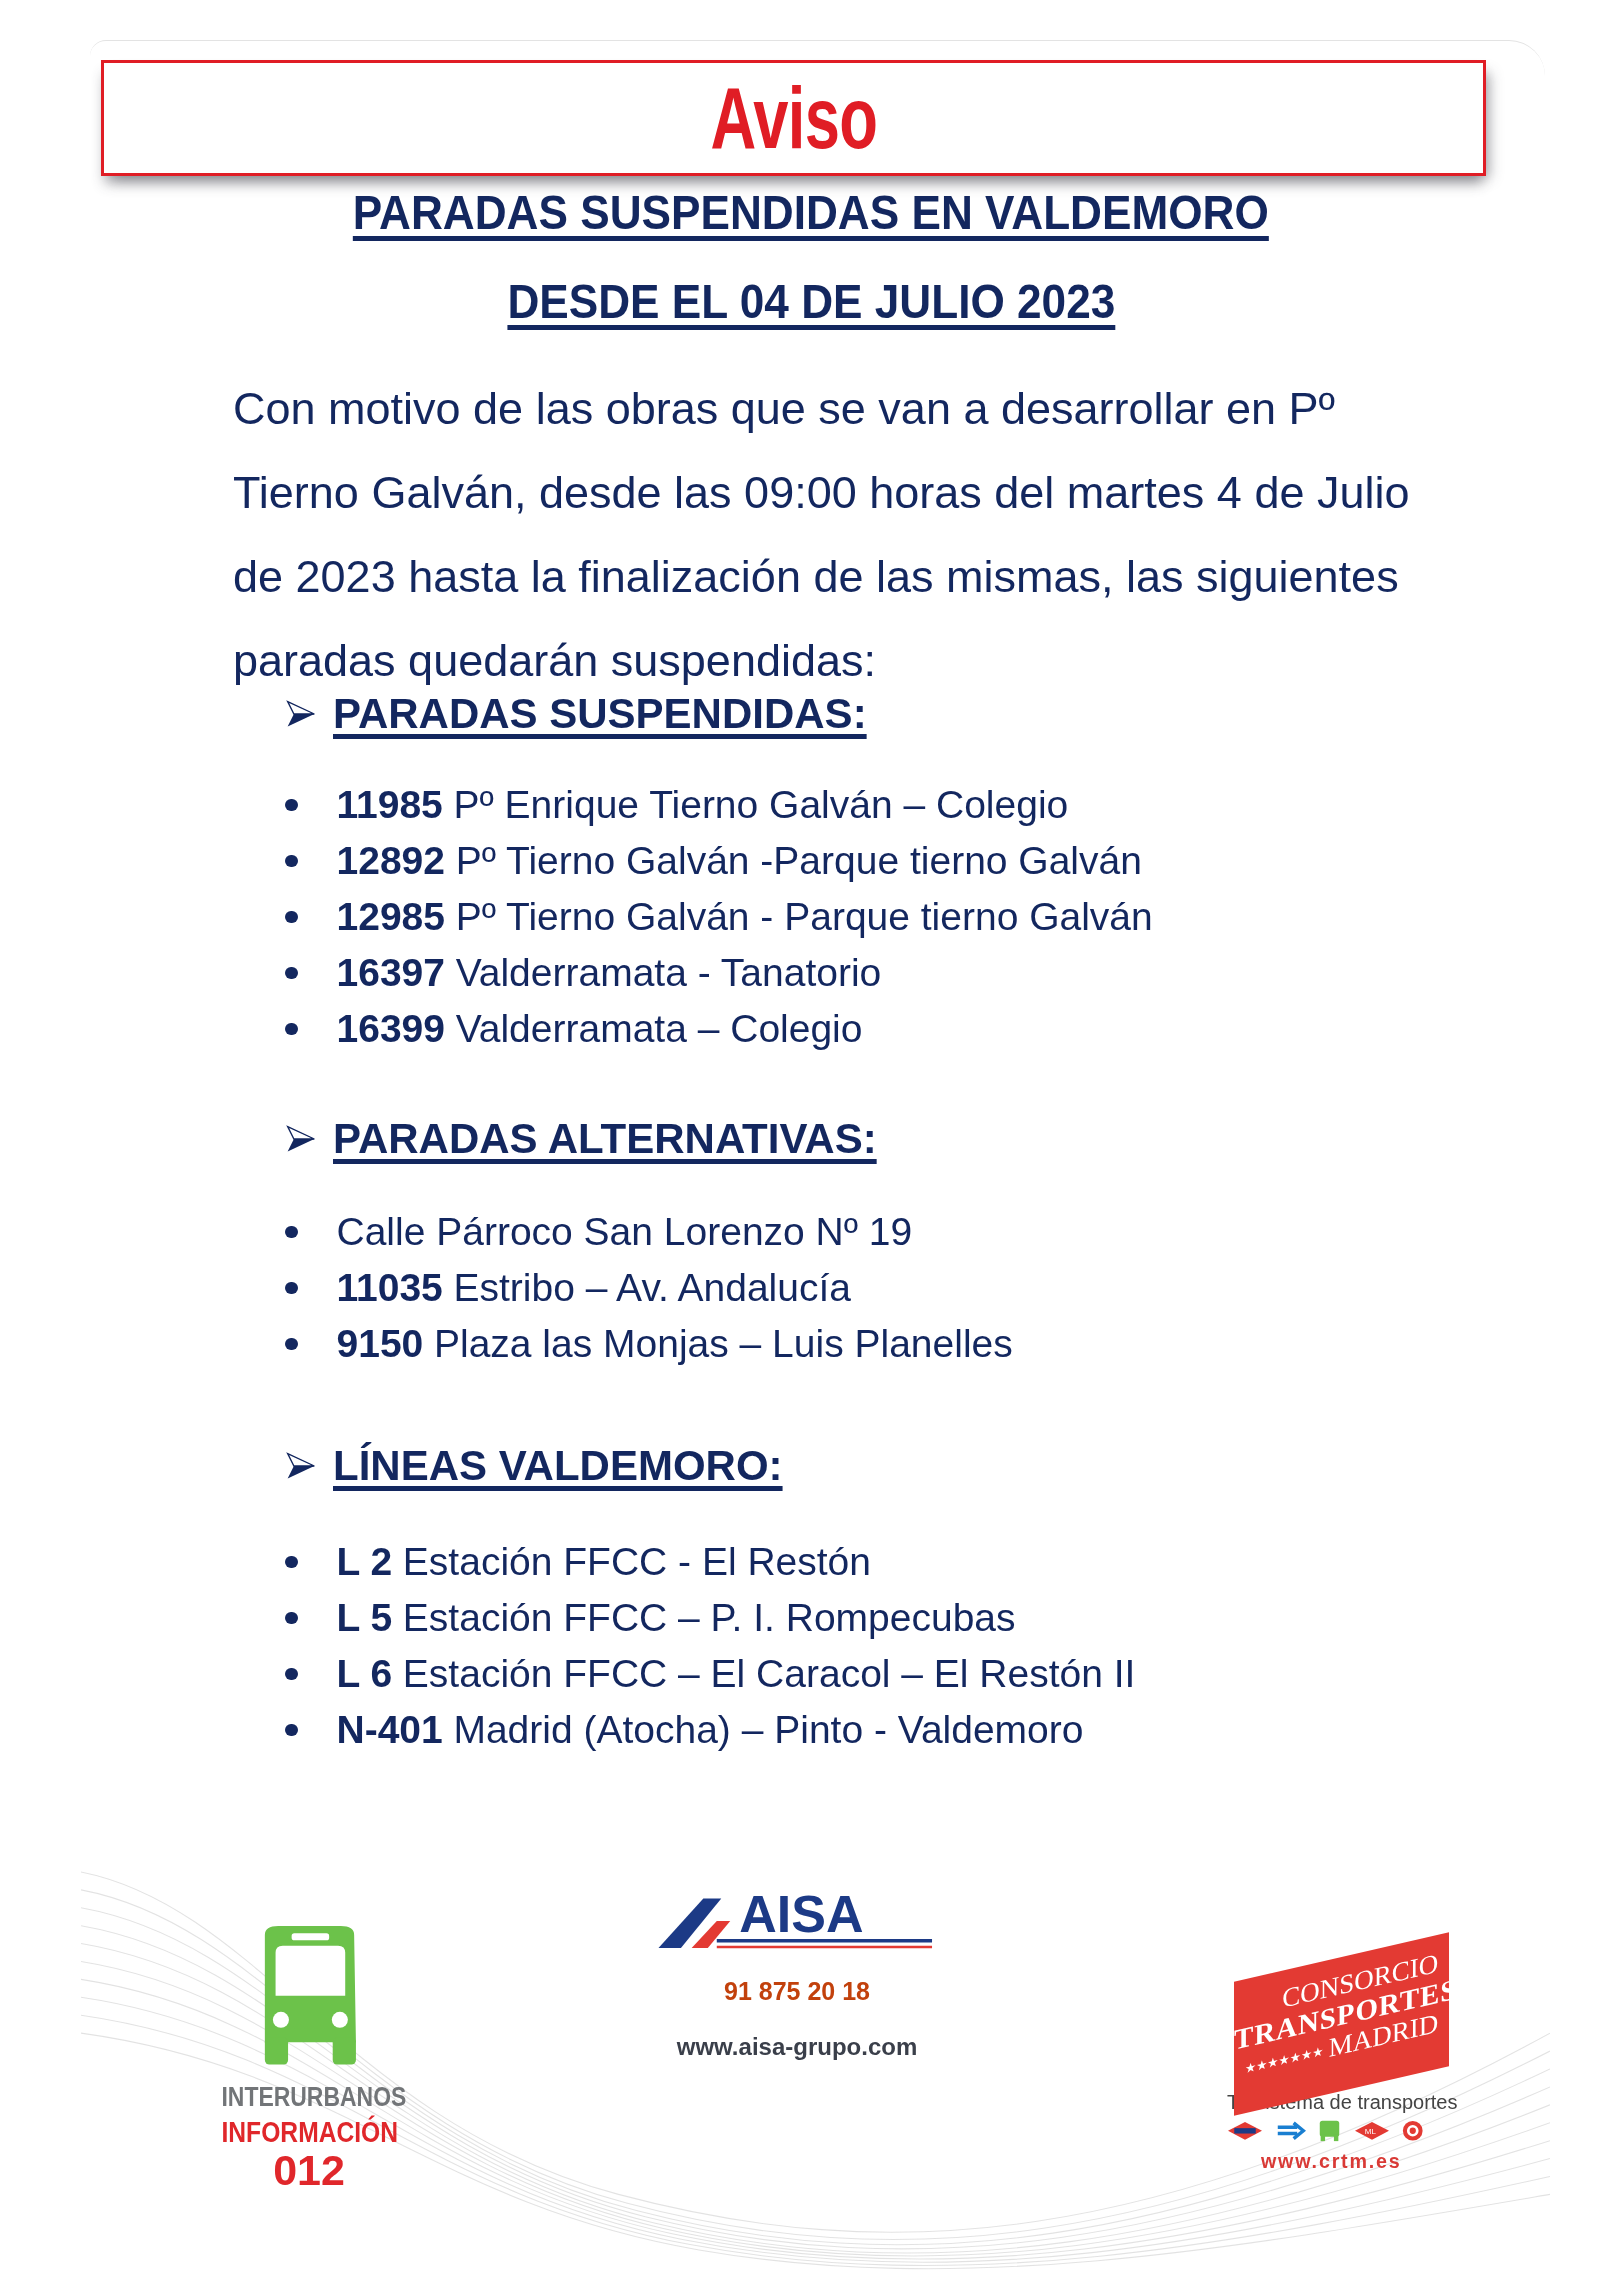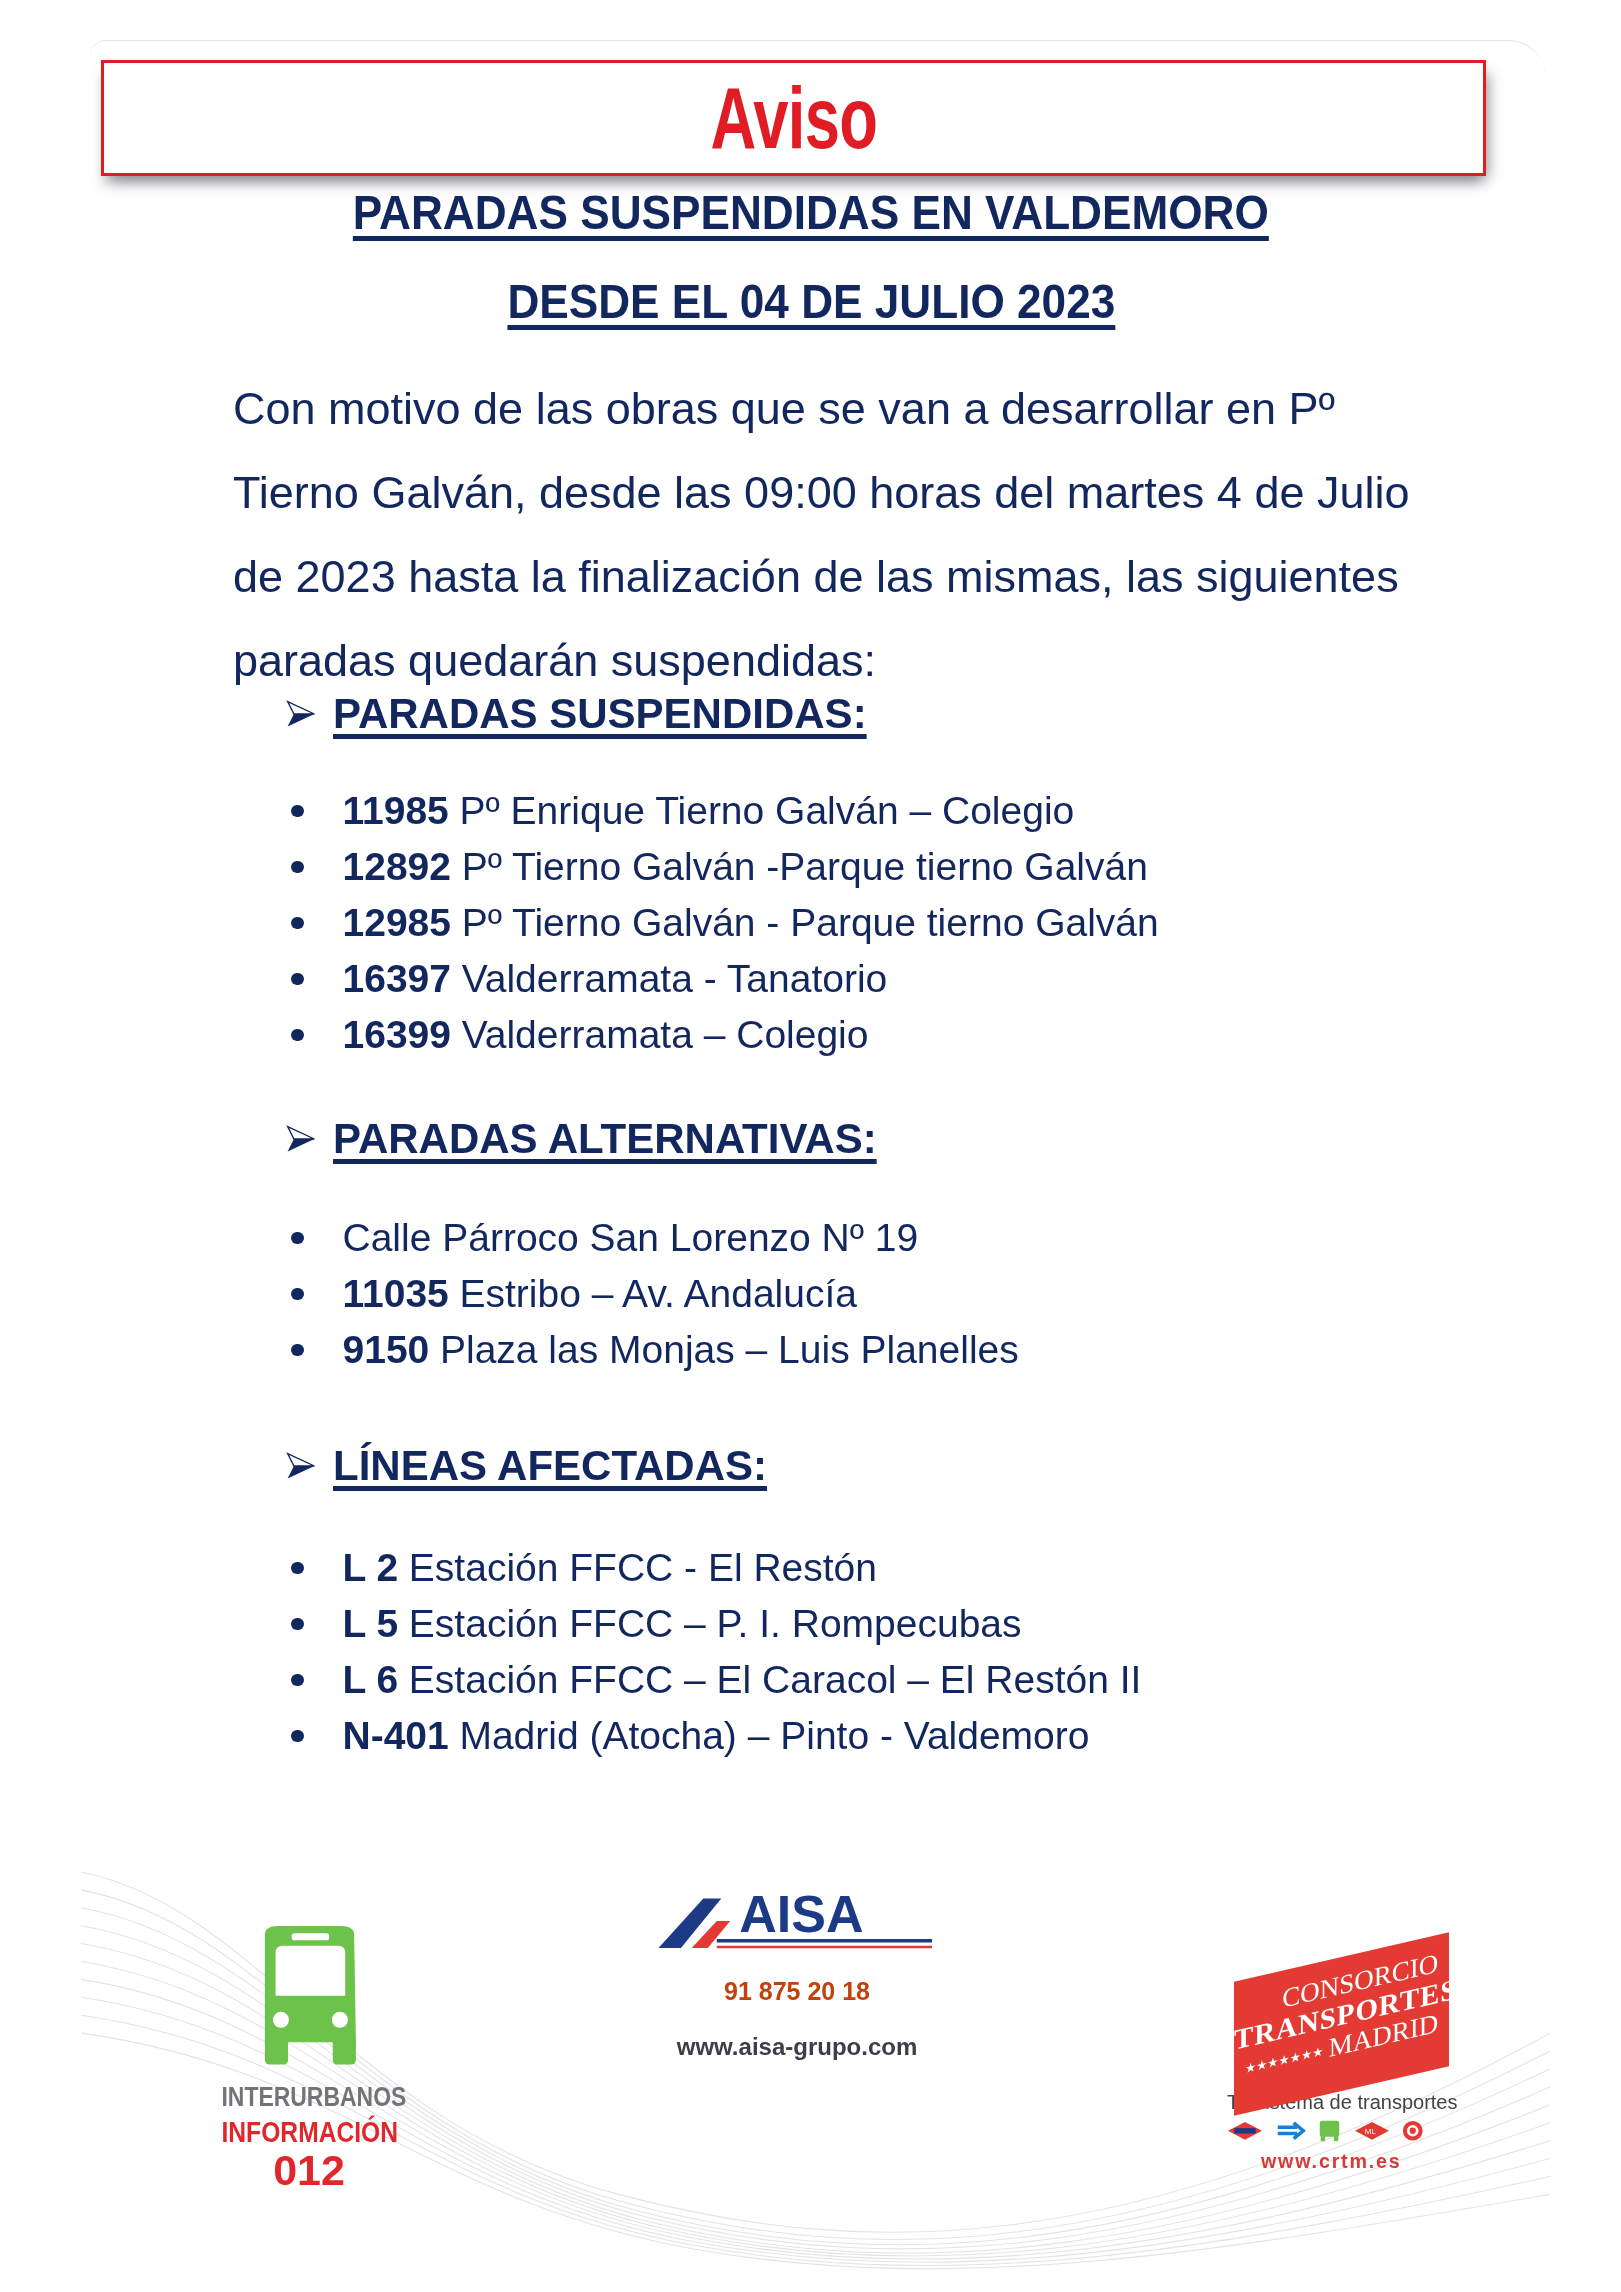--- a/index.html
+++ b/index.html
@@ -35,21 +35,21 @@
     position: absolute; left: 233px; top: 367px; width: 1182px;
     font-size: 45px; line-height: 84px; color: #13275f;
   }
   .section-head {
     position: absolute; left: 285px; font-weight: bold; font-size: 42px; color: #13275f;
     display: flex; align-items: center;
   }
   .arrow { width: 32px; height: 32px; margin-right: 16px; }
   .section-head .lbl { text-decoration: underline; text-decoration-thickness: 4.5px; text-underline-offset: 6.3px; }
   ul.items {
-    position: absolute; left: 285px; margin: 6px; padding: 0; list-style: none;
+    position: absolute; left: 285px; margin: 0; padding: 0; list-style: none;
     font-size: 39px; color: #13275f;
   }
   ul.items li { height: 56px; display: flex; align-items: center; white-space: nowrap; }
   .bullet { width: 12.5px; height: 12.5px; border-radius: 50%; background: #13275f; margin-right: 39px; flex: none; }
   .code { font-weight: bold; margin-right: 10.7px; }
   .s1 { top: 690px; } .l1 { top: 777px; }
   .s2 { top: 1115px; } .l2 { top: 1204px; }
   .s3 { top: 1442px; } .l3 { top: 1534px; }
 
   .footer-waves { position: absolute; left: 81px; top: 1854px; width: 1469px; height: 421px; }
@@ -153,21 +153,21 @@
       <span class="code">9150</span>
       <span>Plaza las Monjas – Luis Planelles</span>
     </li>
 </ul>
 
 <div class="section-head s3">
   <svg class="arrow" viewBox="0 0 36 36">
       <path d="M3 4 L33 18 L3 32 L10 18 Z" fill="#13275f"></path>
       <path d="M3 4 L33 18 L10 18 Z" fill="#fff" stroke="#13275f" stroke-width="1.5"></path>
     </svg>
-  <span class="lbl">LÍNEAS AFECTADAS:</span>
+  <span class="lbl">LÍNEAS VALDEMORO:</span>
 </div>
 <ul class="items l3">
   <li>
       <span class="bullet"></span>
       <span class="code">L 2</span>
       <span>Estación FFCC - El Restón</span>
     </li>
   <li>
       <span class="bullet"></span>
       <span class="code">L 5</span>

